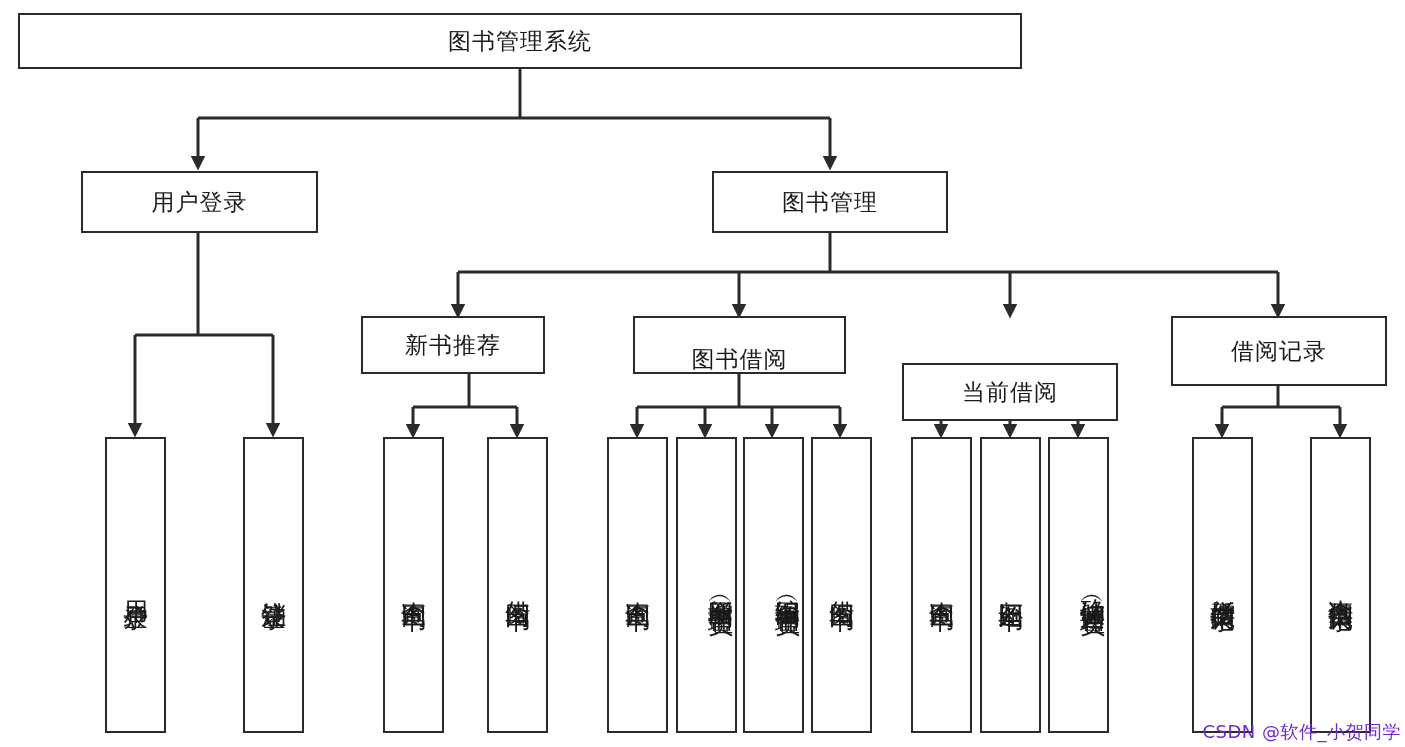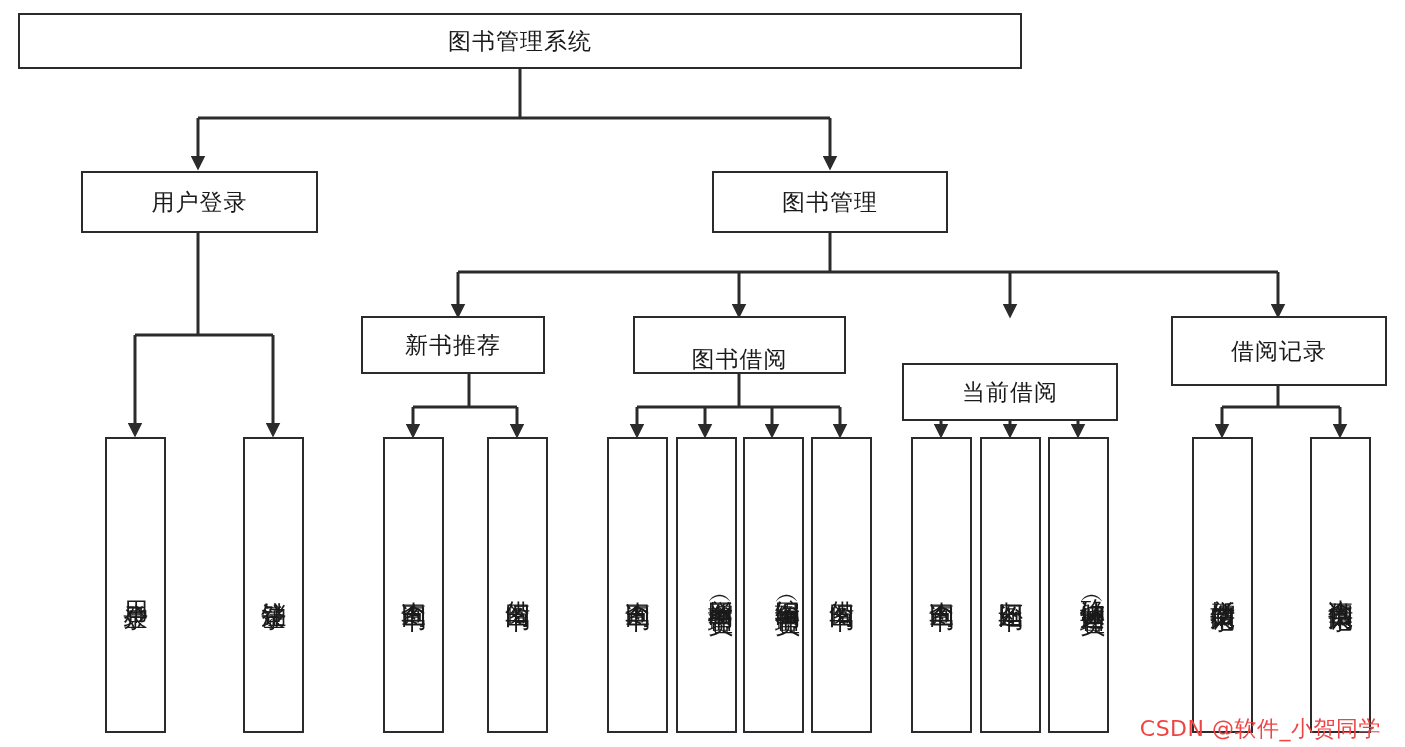--- a/index.html
+++ b/index.html
@@ -59,24 +59,24 @@
   }
   .node.vertical.centered {
     align-items: center;
     padding-top: 0;
   }
   .node-root {
     font-size: 24px;
   }
   .watermark {
     position: absolute;
-    right: 24px;
+    right: 4px;
     bottom: 3px;
-    font-size: 22px;
-    color: #ef4444;
+    font-size: 18px;
+    color: #6d28d9;
     letter-spacing: 0.5px;
     white-space: nowrap;
   }
 </style>
 </head>
 <body>
 
 <div id="diagram-root">
 
   <svg id="connectors" viewBox="0 0 1405 747" xmlns="http://www.w3.org/2000/svg">

